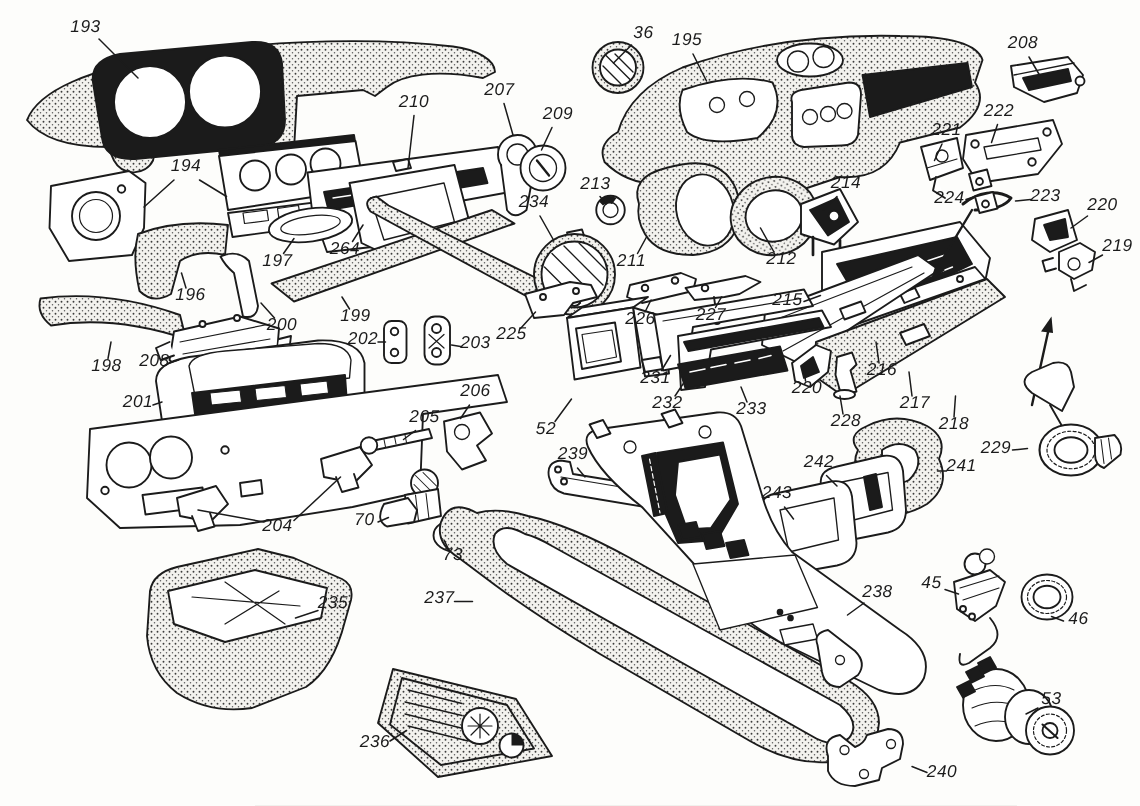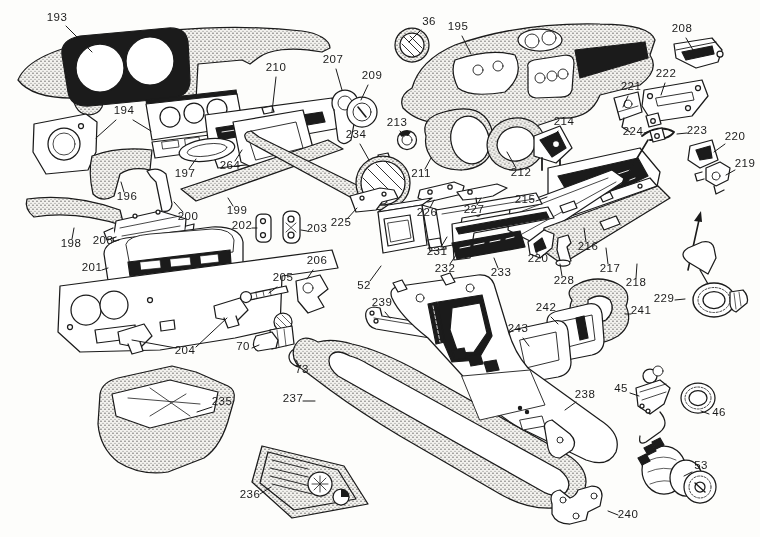--- a/index.html
+++ b/index.html
@@ -1,19 +1,20 @@
 <!DOCTYPE html>
 <html><head>
 <meta charset="utf-8">
 <style>
   html,body{margin:0;padding:0;background:#e8e8e4;}
   .stage{
     position:relative;width:760px;height:537px;margin:0 auto;
     background:#fdfdfb;overflow:hidden;
     font-family:"Liberation Sans",sans-serif;
+    font-style:italic;
   }
   svg{display:block}
   .part-label{
     font-family:"Liberation Sans",sans-serif;
     font-size:11.5px;letter-spacing:.4px;fill:#1b1b1b;
   }
   .leader{stroke:#1b1b1b;stroke-width:1;fill:none;}
 </style>
 </head>
 <body>

